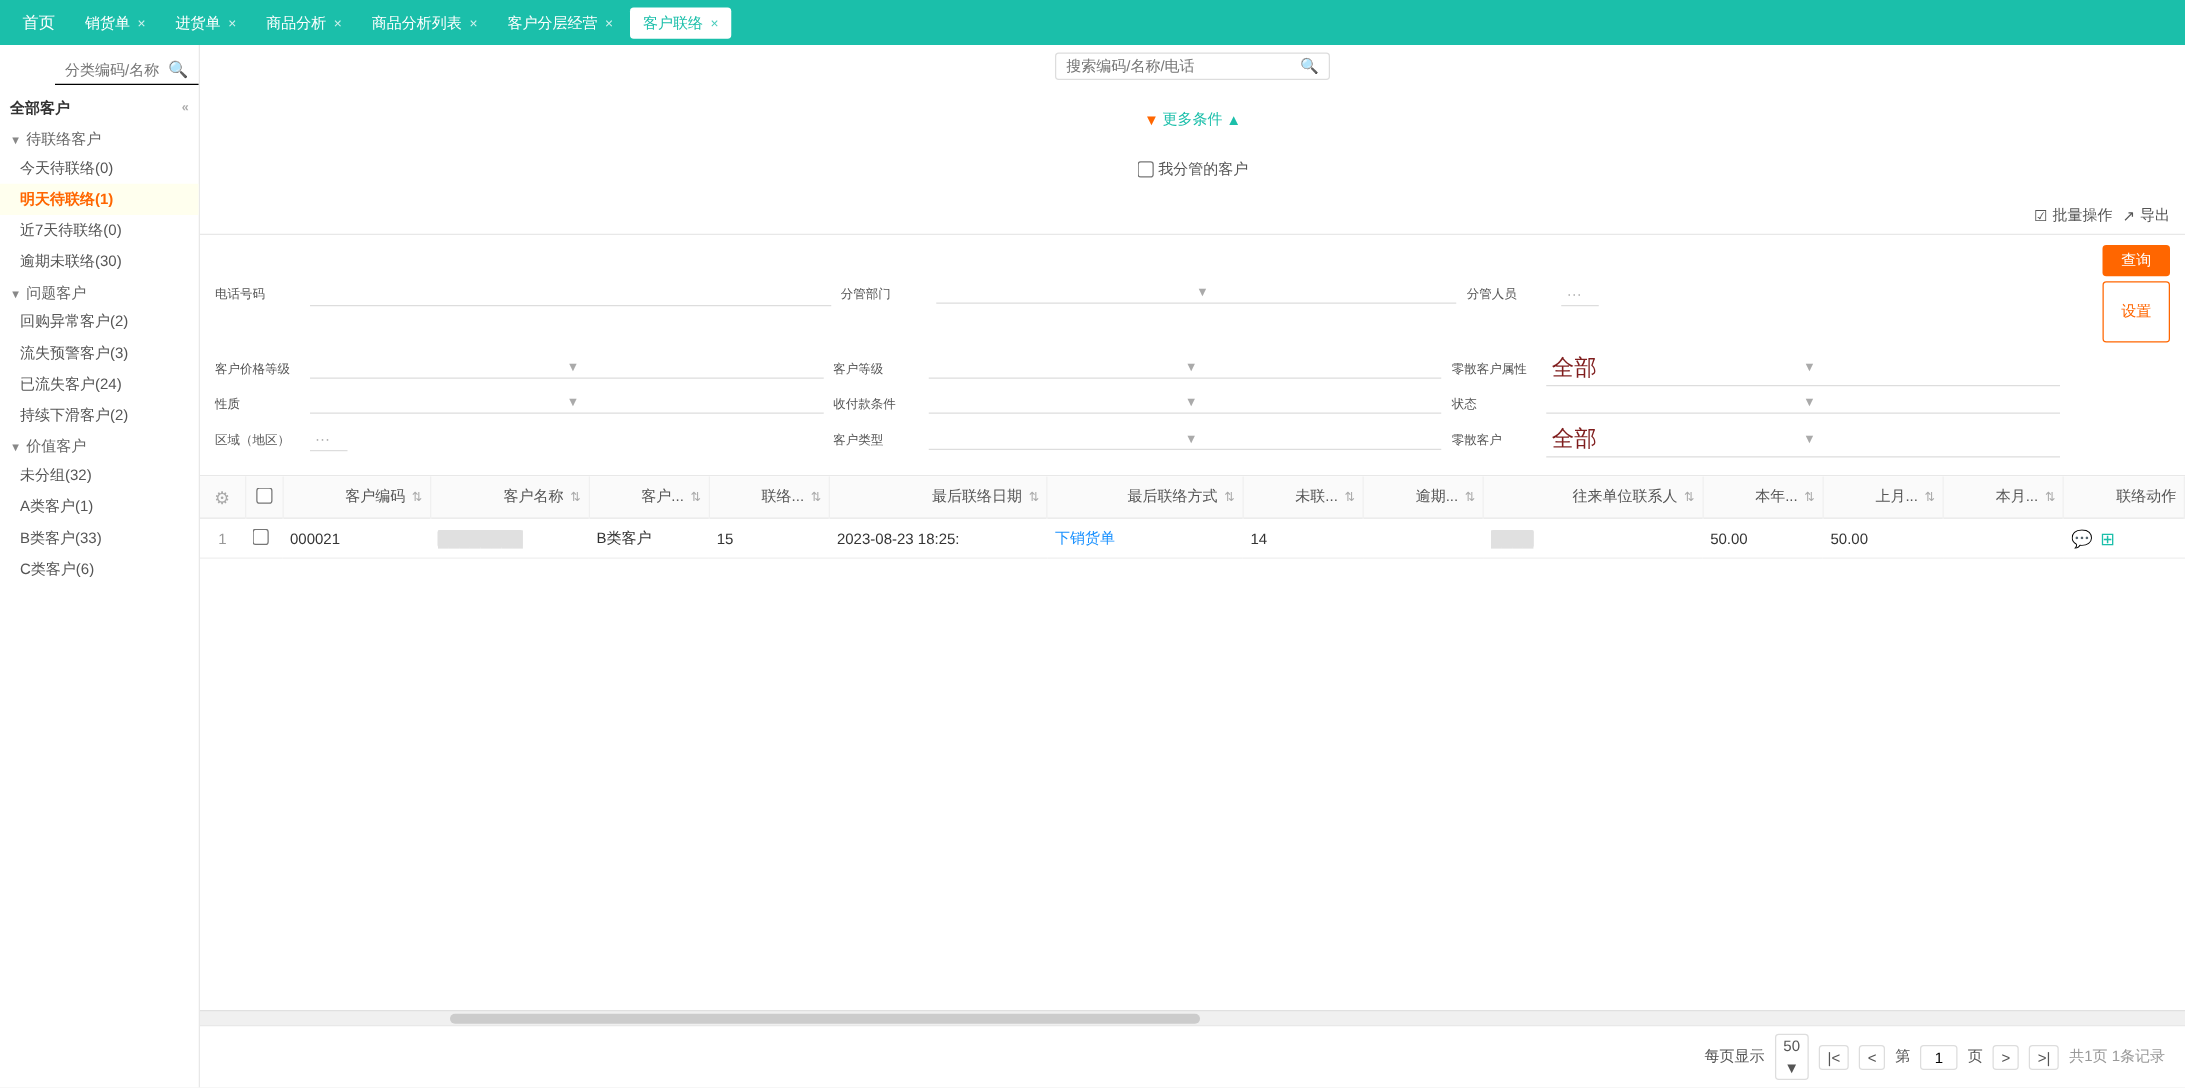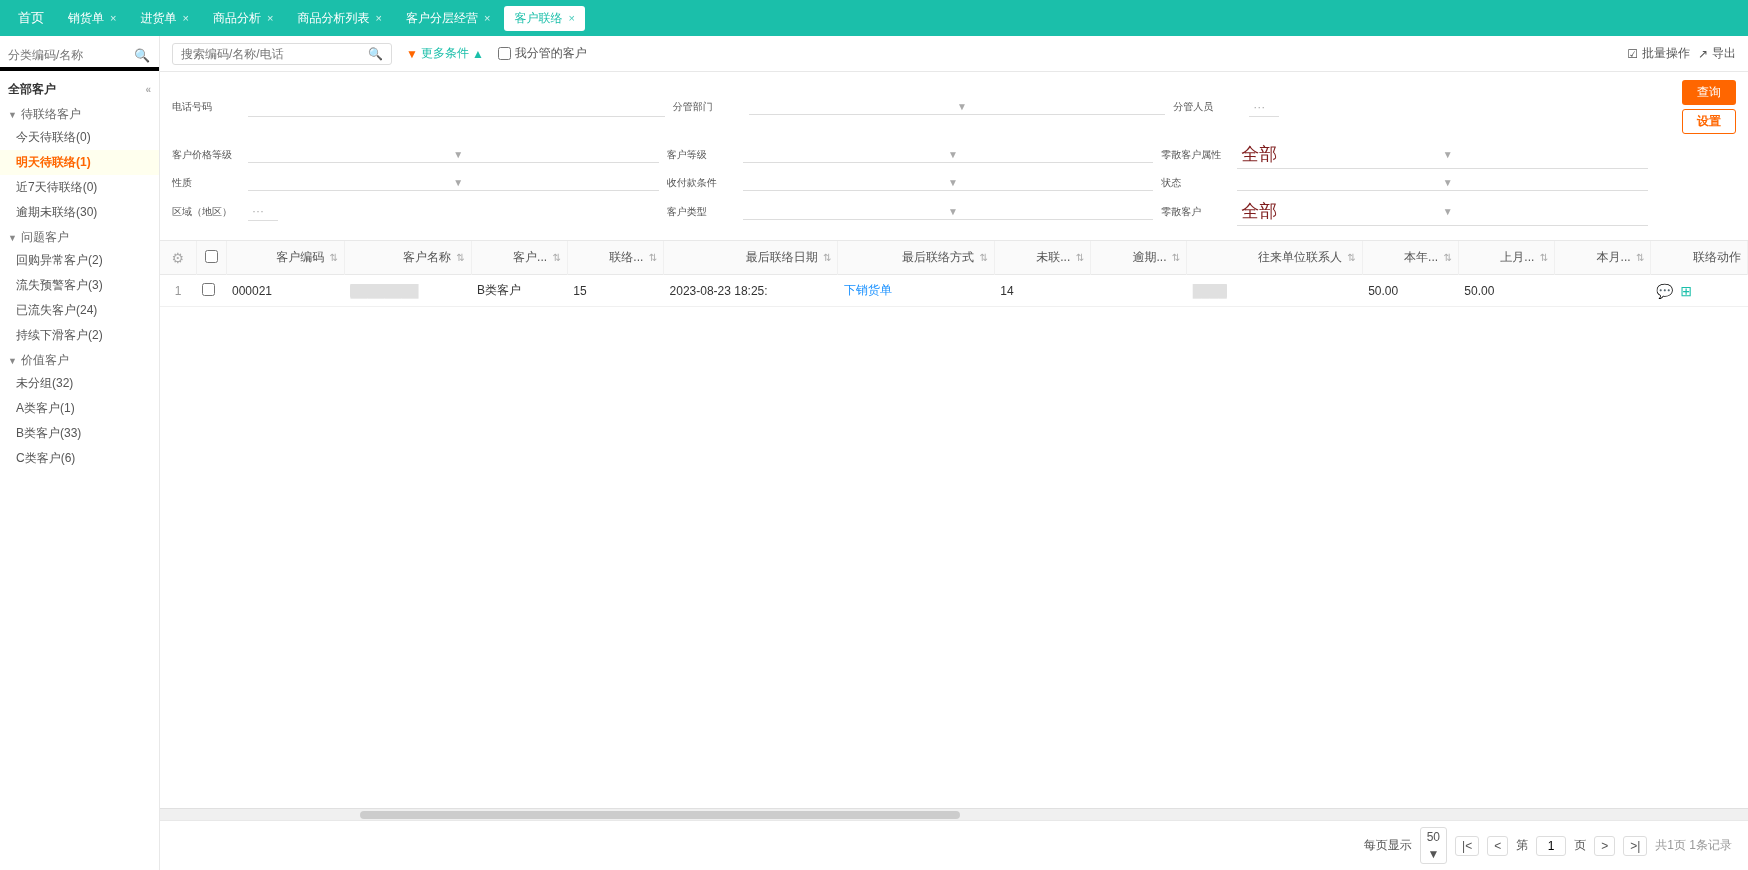--- a/index.html
+++ b/index.html
@@ -42,24 +42,25 @@
     .sidebar {
       width: 160px;
       min-width: 160px;
       background: #fff;
       border-right: 1px solid #e8e8e8;
       overflow-y: auto;
       padding: 8px 0;
     }
     .sidebar-search {
       display: flex;
-      align-items: flex-start;
+      align-items: flex-end;
       padding: 4px 8px;
-      border-bottom: 4px solid #000000;
+      border-bottom: 1px solid #000000;
       margin-bottom: 6px;
+      margin-left: 44px;
     }
     .sidebar-search input {
       border: none;
       outline: none;
       width: 100%;
       font-size: 12px;
       color: #999;
     }
     .sidebar-search-icon { color: #aaa; font-size: 13px; margin-left: 4px; }
 
@@ -103,21 +104,22 @@
       background: #f5f5f5;
     }
 
     
     .filter-toolbar {
       background: #fff;
       border-bottom: 1px solid #e8e8e8;
       padding: 6px 12px;
       display: flex;
       align-items: center;
-      gap: 8px;
+      gap: 20px;
+      flex-direction: column;
     }
     .search-box {
       display: flex;
       align-items: center;
       border: 1px solid #ddd;
       border-radius: 3px;
       padding: 3px 8px;
       gap: 4px;
       width: 220px;
     }
@@ -228,25 +230,24 @@
       border: none;
       padding: 4px 14px;
       border-radius: 3px;
       cursor: pointer;
       font-size: 12px;
     }
     .settings-btn {
       background: #fff;
       color: #f60;
       border: 1px solid #f60;
-      padding: 3px 14px;
+      padding: 15px 14px;
       border-radius: 3px;
       cursor: pointer;
       font-size: 12px;
-      font-weight: bold;
     }
 
     
     .table-area {
       flex: 1;
       overflow: auto;
       background: #fff;
       margin: 0;
     }
     table {

